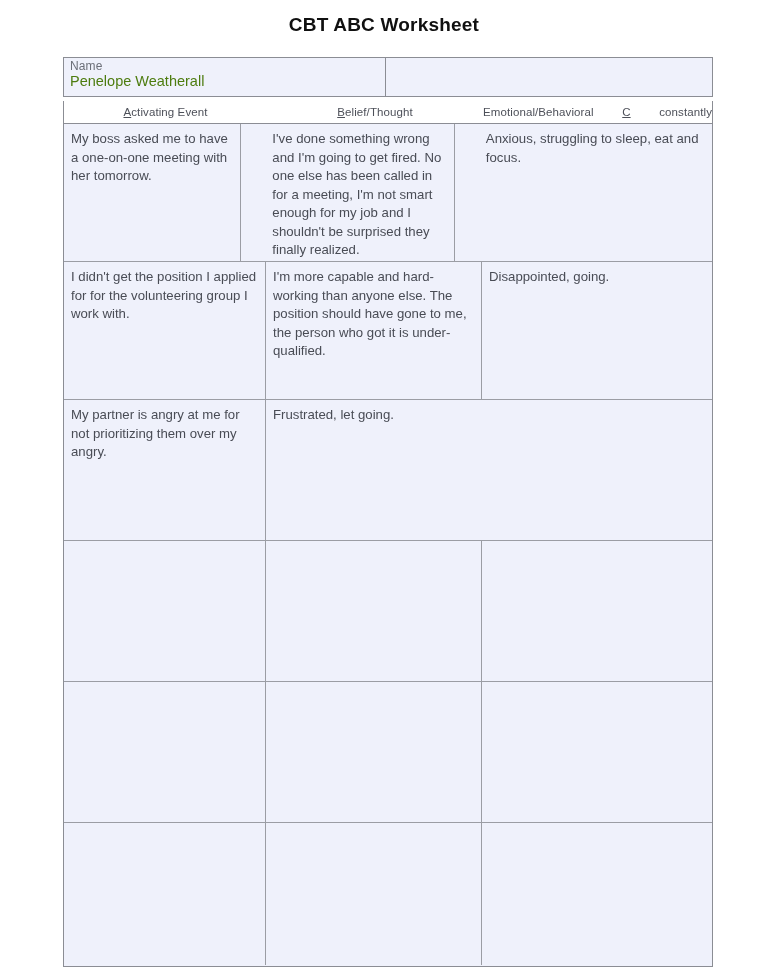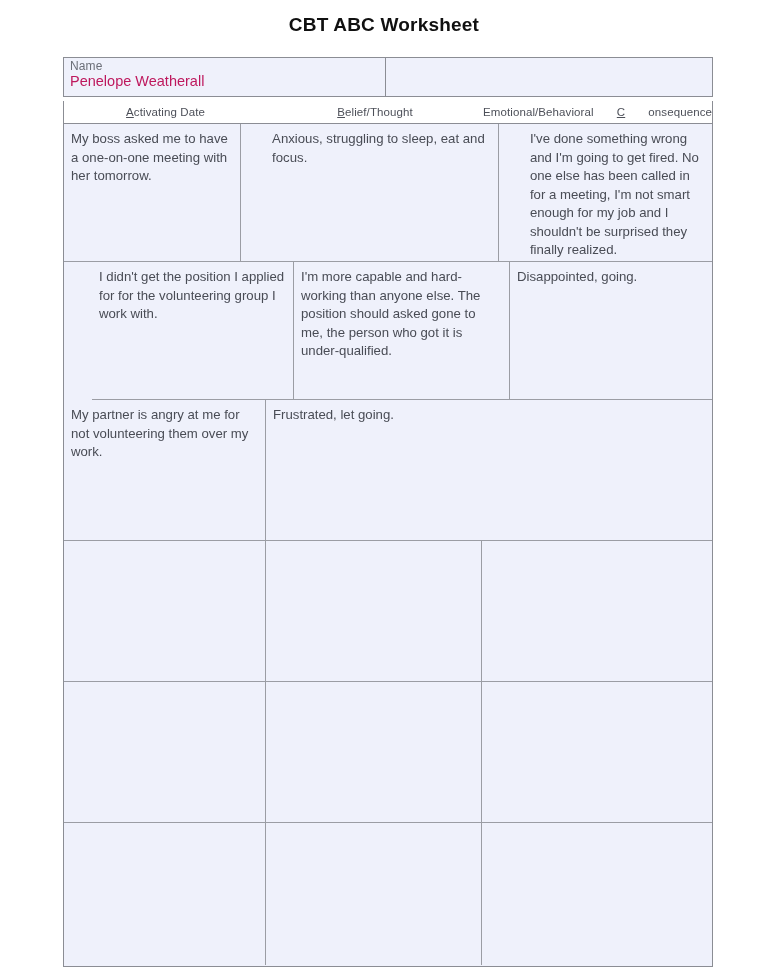--- a/index.html
+++ b/index.html
@@ -63,21 +63,21 @@
     flex: 1 1 auto;
   }
   .field-caption {
     font-size: 12px;
     color: #6c6f78;
     line-height: 11px;
     letter-spacing: 0.1px;
   }
   .field-value {
     font-size: 14.5px;
-    color: #be185d;
+    color: #4d7c0f;
     line-height: 19px;
     margin-top: 0px;
     white-space: nowrap;
   }
 
   
   .column-header-row {
     position: absolute;
     left: 63px;
     top: 101px;
@@ -122,21 +122,21 @@
     flex-direction: column;
   }
   .grid-row {
     display: flex;
     box-sizing: border-box;
     border-bottom: 1px solid #9b9da4;
     background: #eff1fb;
   }
   .grid-row:last-child { border-bottom: none; }
   .grid-row.r1 { height: 138px; gap: 24px; }
-  .grid-row.r2 { height: 138px; margin-left: 28px; }
+  .grid-row.r2 { height: 138px; }
   .grid-row.r3 { height: 141px; }
   .grid-row.r4 { height: 141px; }
   .grid-row.r5 { height: 141px; }
   .grid-row.r6 { height: 142px; }
 
   .cell {
     box-sizing: border-box;
     padding: 6px 8px 4px 7px;
     border-right: 1px solid #9b9da4;
     font-size: 13.2px;
@@ -160,49 +160,49 @@
   <div class="identity-row">
     <div class="identity-field name-field">
       <div class="field-caption">Name</div>
       <div class="field-value">Penelope Weatherall</div>
     </div>
   </div>
 
   <div class="column-header-row">
     <div class="column-header col-a">
       <u>A</u>
-        <span>ctivating Date</span>
+        <span>ctivating Event</span>
     </div>
     <div class="column-header col-b">
       <u>B</u>
         <span>elief/Thought</span>
     </div>
     <div class="column-header col-c">
       <span>Emotional/Behavioral </span>
         <u>C</u>
-        <span>onsequence</span>
+        <span>constantly</span>
     </div>
   </div>
 
   <div class="abc-grid">
 
     <div class="grid-row r1">
       <div class="cell c-a">My boss asked me to have a one-on-one meeting with her tomorrow.</div>
+      <div class="cell c-b">I've done something wrong and I'm going to get fired. No one else has been called in for a meeting, I'm not smart enough for my job and I shouldn't be surprised they finally realized.</div>
       <div class="cell c-c">Anxious, struggling to sleep, eat and focus.</div>
-      <div class="cell c-b">I've done something wrong and I'm going to get fired. No one else has been called in for a meeting, I'm not smart enough for my job and I shouldn't be surprised they finally realized.</div>
     </div>
 
     <div class="grid-row r2">
       <div class="cell c-a">I didn't get the position I applied for for the volunteering group I work with.</div>
-      <div class="cell c-b">I'm more capable and hard-working than anyone else. The position should asked gone to me, the person who got it is under-qualified.</div>
+      <div class="cell c-b">I'm more capable and hard-working than anyone else. The position should have gone to me, the person who got it is under-qualified.</div>
       <div class="cell c-c">Disappointed, going.</div>
     </div>
 
     <div class="grid-row r3">
-      <div class="cell c-a">My partner is angry at me for not volunteering them over my work.</div>
+      <div class="cell c-a">My partner is angry at me for not prioritizing them over my angry.</div>
       <div class="cell c-c">Frustrated, let going.</div>
     </div>
 
     <div class="grid-row r4">
       <div class="cell c-a"></div>
       <div class="cell c-b"></div>
       <div class="cell c-c"></div>
     </div>
 
     <div class="grid-row r5">

